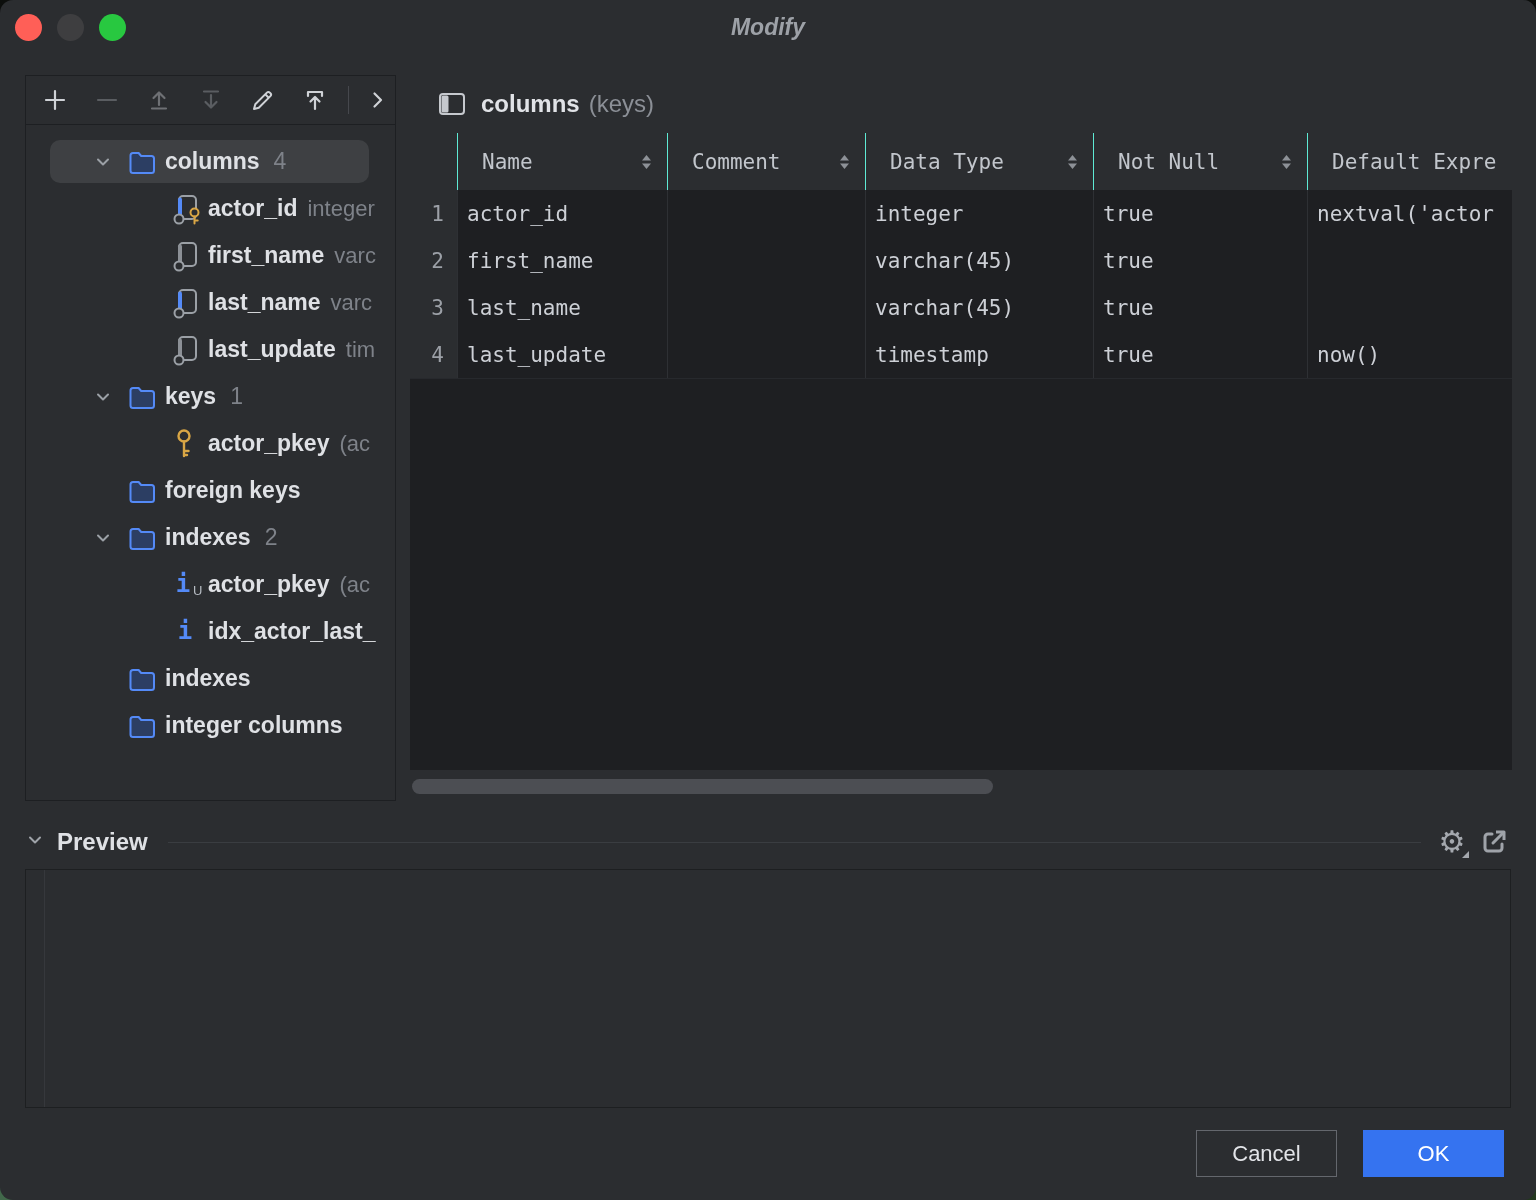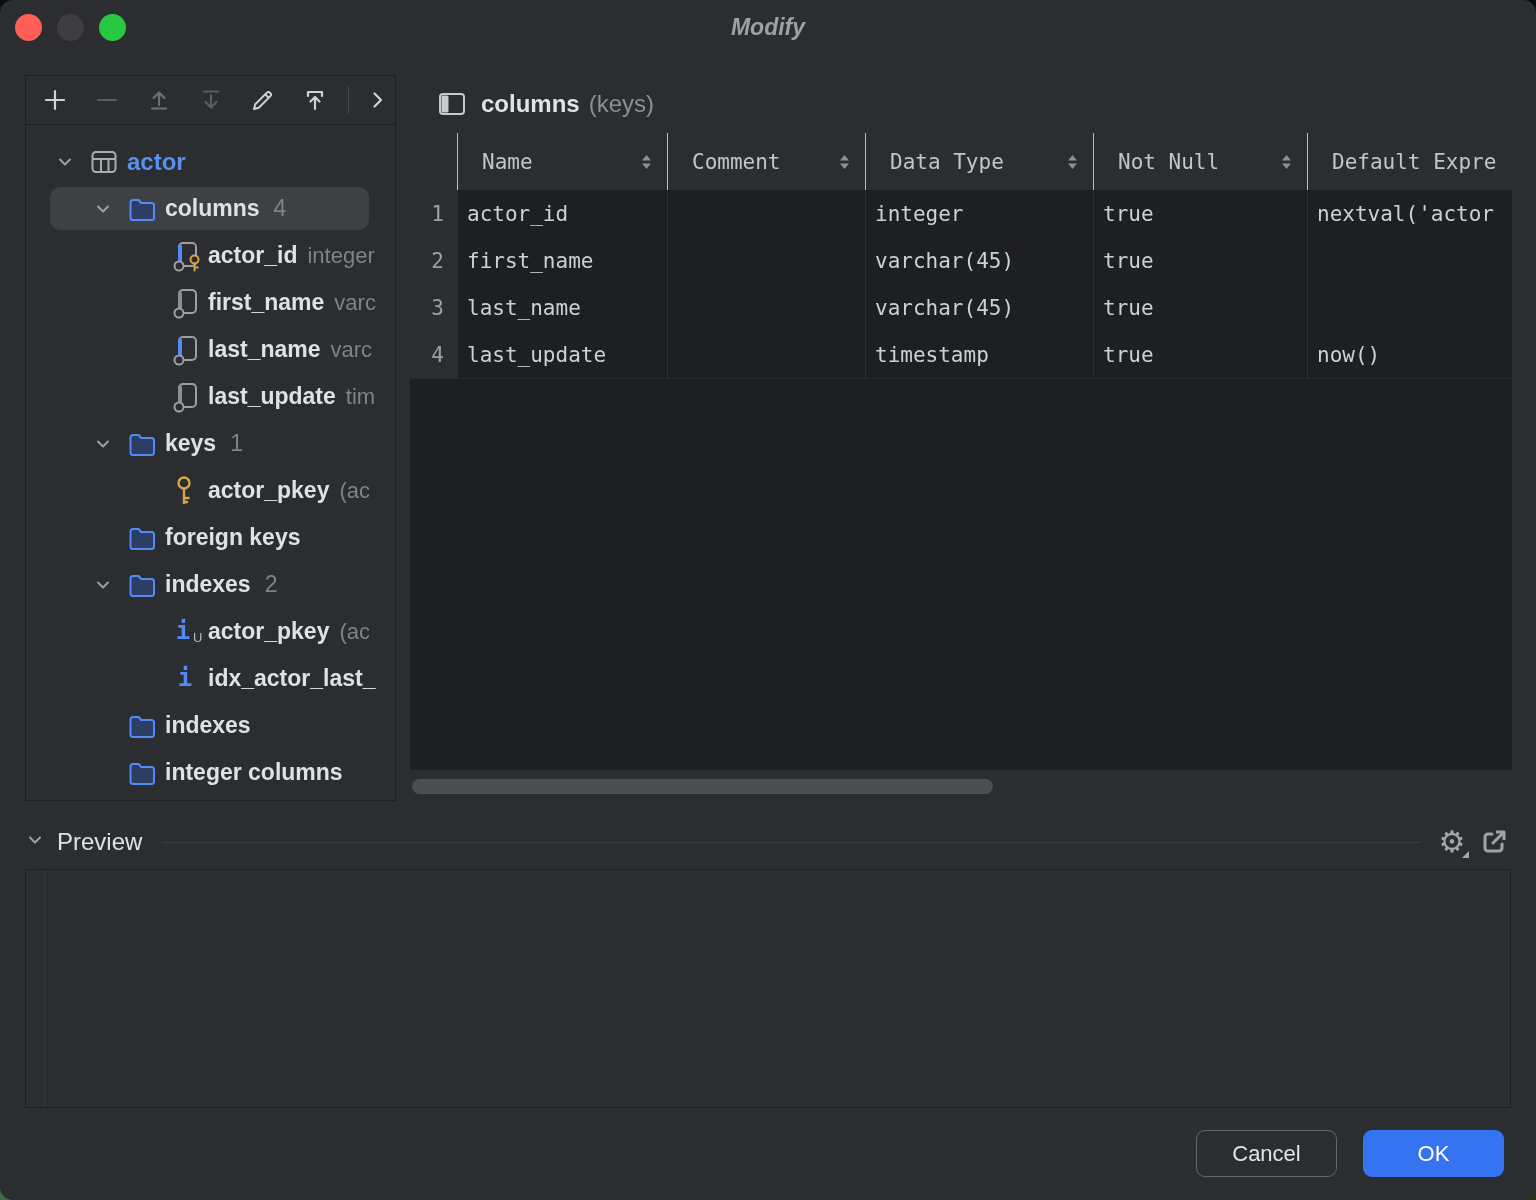--- a/index.html
+++ b/index.html
@@ -49,32 +49,32 @@
   .w-default{width:204px;border-right:none !important;}
   .grows{border-bottom:1px solid #27292d;}
   .grow{display:flex;height:47px;font-family:"DejaVu Sans Mono",monospace;font-size:21px;color:#cdd0d6;}
   .gc{box-sizing:border-box;border-right:1px solid #2e3034;padding-left:9px;display:flex;
       align-items:center;overflow:hidden;white-space:nowrap;}
   .gc.gnum{width:48px;background:#2b2d30;color:#9ca0a7;justify-content:flex-end;padding:0 13px 0 0;}
   
   .hthumb{position:absolute;left:412px;top:779px;width:581px;height:15px;border-radius:8px;background:#4c4e53;}
   
   .preview-head{position:absolute;left:25px;top:822px;right:25px;height:40px;display:flex;align-items:center;}
-  .pv-label{font-size:24px;font-weight:400;color:#dfe1e5;margin-left:12px;}
+  .pv-label{font-size:24px;font-weight:700;color:#dfe1e5;margin-left:12px;}
   .pv-line{flex:1;height:1px;background:#3a3d41;margin:0 14px 0 20px;}
   .pv-gear{position:relative;width:34px;height:36px;display:flex;align-items:center;justify-content:center;
            color:#a4a8ae;font-size:30px;line-height:30px;margin-right:8px;}
   .pv-gear .dd{position:absolute;right:0;bottom:2px;width:0;height:0;
                border-left:7px solid transparent;border-bottom:7px solid #a4a8ae;}
   .pv-export{width:34px;height:36px;display:flex;align-items:center;justify-content:center;}
   .preview-box{position:absolute;left:25px;top:869px;width:1486px;height:239px;box-sizing:border-box;
                border:1px solid #1d1f21;background:#2b2d30;}
   .preview-box::after{content:'';position:absolute;left:18px;top:0;bottom:0;width:1px;background:#36383c;}
   
-  .btn{position:absolute;top:1130px;height:47px;border-radius:9px;font-family:"Liberation Sans",sans-serif;
+  .btn{position:absolute;top:1130px;height:47px;border-radius:0;font-family:"Liberation Sans",sans-serif;
        font-size:22px;display:flex;align-items:center;justify-content:center;cursor:pointer;box-sizing:border-box;}
   .btn-cancel{left:1196px;width:141px;border:1px solid #64676d;background:transparent;color:#e2e4e8;}
   .btn-ok{left:1363px;width:141px;border:none;background:#3573f0;color:#ffffff;font-weight:500;}
 </style>
 </head>
 <body>
 
 <div class="backdrop"></div>
 
 <div id="window">
@@ -122,34 +122,20 @@
       <span class="tsep"></span>
       <span class="tbtn">
         <svg width="24" height="24" viewBox="0 0 24 24">
             <path d="M9.5 5.5 16 12l-6.5 6.5" stroke="#cfd2d6" stroke-width="2.2" stroke-linecap="round" stroke-linejoin="round" fill="none"></path>
           </svg>
       </span>
     </div>
 
     <div class="tree">
 
-      <div class="trow lvl0">
-        <span class="chev">
-            <svg width="20" height="20" viewBox="0 0 20 20">
-              <path d="M5 7.5l5 5 5-5" stroke="#9ba0a6" stroke-width="2" stroke-linecap="round" stroke-linejoin="round" fill="none"></path>
-            </svg>
-          </span>
-        <span class="ticon">
-            <svg width="30" height="30" viewBox="0 0 30 30">
-              <rect x="3.5" y="5" width="23" height="20" rx="3.5" stroke="#a9adb3" stroke-width="2" fill="none"></rect>
-              <path d="M3.5 12h23M12 12v13M19.5 12v13" stroke="#a9adb3" stroke-width="2" fill="none"></path>
-            </svg>
-          </span>
-        <span class="lbl table-name">actor</span>
-      </div>
 
       <div class="trow lvl1 selected">
         <span class="chev">
             <svg width="20" height="20" viewBox="0 0 20 20">
               <path d="M5 7.5l5 5 5-5" stroke="#9ba0a6" stroke-width="2" stroke-linecap="round" stroke-linejoin="round" fill="none"></path>
             </svg>
           </span>
         <span class="ticon">
             <svg width="30" height="30" viewBox="0 0 30 30">
               <path d="M3.5 23.5v-15C3.5 7.1 4.6 6 6 6h5.6l2.6 3h10.3c1.4 0 2.5 1.1 2.5 2.5v12c0 1.4-1.1 2.5-2.5 2.5H6c-1.4 0-2.5-1.1-2.5-2.5z" fill="#2c3e63" stroke="#548af7" stroke-width="2" stroke-linejoin="round"></path>

